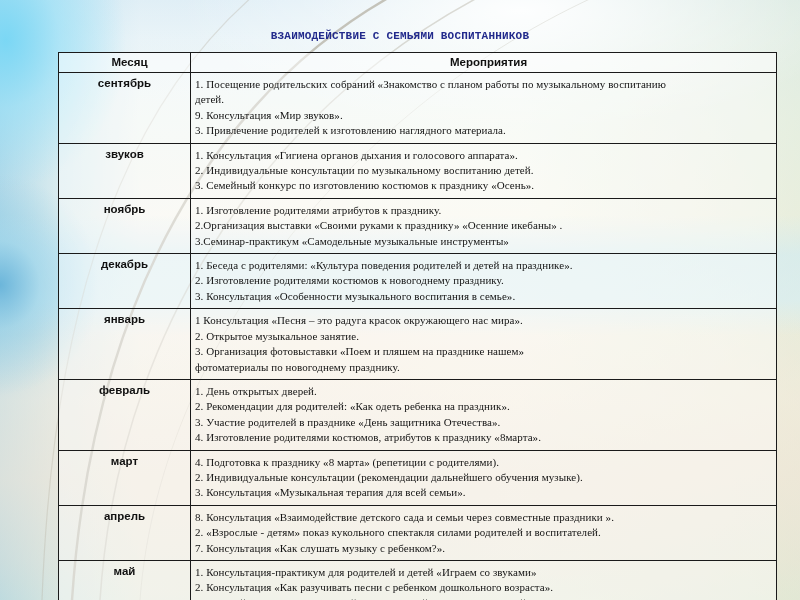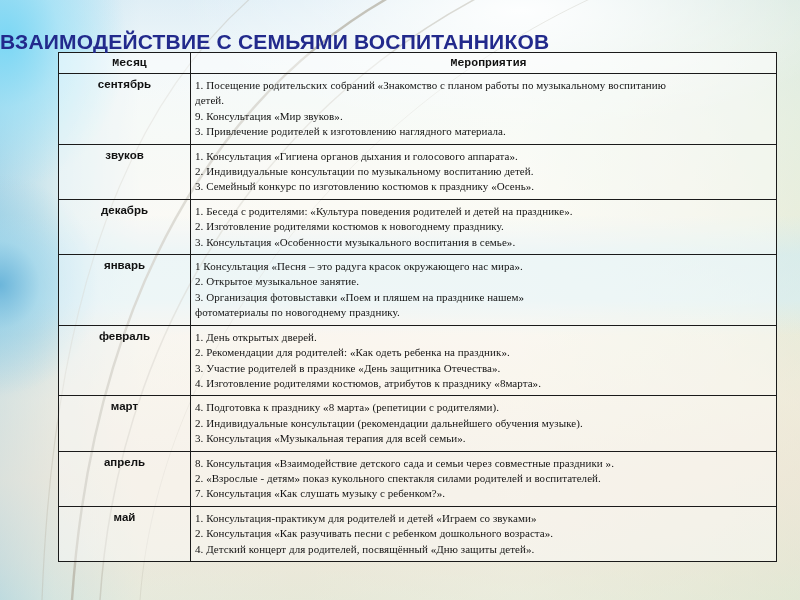--- a/index.html
+++ b/index.html
@@ -104,23 +104,23 @@
   }
 
   .bg-arcs { position: absolute; inset: 0; pointer-events: none; }
 
   
   #deck-title {
     position: absolute;
     left: 0;
     top: 30px;
     width: 800px;
-    text-align: left;
-    font-family: Liberation Sans, sans-serif;
-    font-size: 21px;
+    text-align: center;
+    font-family: Liberation Mono, monospace;
+    font-size: 11px;
     font-weight: bold;
     letter-spacing: 0.2px;
     color: #222a8c;
     white-space: nowrap;
     z-index: 5;
   }
 
   
   #schedule-table {
     position: absolute;
@@ -137,21 +137,21 @@
 
   #schedule-table th,
   #schedule-table td {
     border: 1px solid #1a1a1a;
     vertical-align: top;
     padding: 4px;
   }
 
   #schedule-table thead th {
     text-align: center;
-    font-family: Liberation Mono, monospace;
+    font-family: Liberation Sans, sans-serif;
     font-size: 11.5px;
     font-weight: bold;
     color: #111111;
     padding: 3px 2px 4px 12px;
     background: rgba(255,255,255,0.34);
   }
 
   td.month-cell {
     text-align: center;
     font-family: "Liberation Sans", sans-serif;
@@ -223,20 +223,28 @@
         </tr>
         <tr>
           <td class="month-cell">звуков</td>
           <td class="acts-cell">
             <div class="act-line">1. Консультация  «Гигиена органов дыхания и голосового аппарата».</div>
             <div class="act-line">2. Индивидуальные консультации по музыкальному воспитанию детей.</div>
             <div class="act-line">3. Семейный конкурс по изготовлению костюмов к празднику «Осень».</div>
           </td>
         </tr>
         <tr>
+          <td class="month-cell">ноябрь</td>
+          <td class="acts-cell">
+            <div class="act-line">1. Изготовление родителями атрибутов к празднику.</div>
+            <div class="act-line">2.Организация выставки «Своими руками к празднику» «Осенние икебаны» .</div>
+            <div class="act-line">3.Семинар-практикум «Самодельные музыкальные инструменты»</div>
+          </td>
+        </tr>
+        <tr>
           <td class="month-cell">декабрь</td>
           <td class="acts-cell">
             <div class="act-line">1. Беседа с родителями: «Культура поведения родителей и детей на празднике».</div>
             <div class="act-line">2. Изготовление родителями костюмов к новогоднему празднику.</div>
             <div class="act-line">3. Консультация  «Особенности музыкального воспитания в семье».</div>
           </td>
         </tr>
         <tr>
           <td class="month-cell">январь</td>
           <td class="acts-cell">

